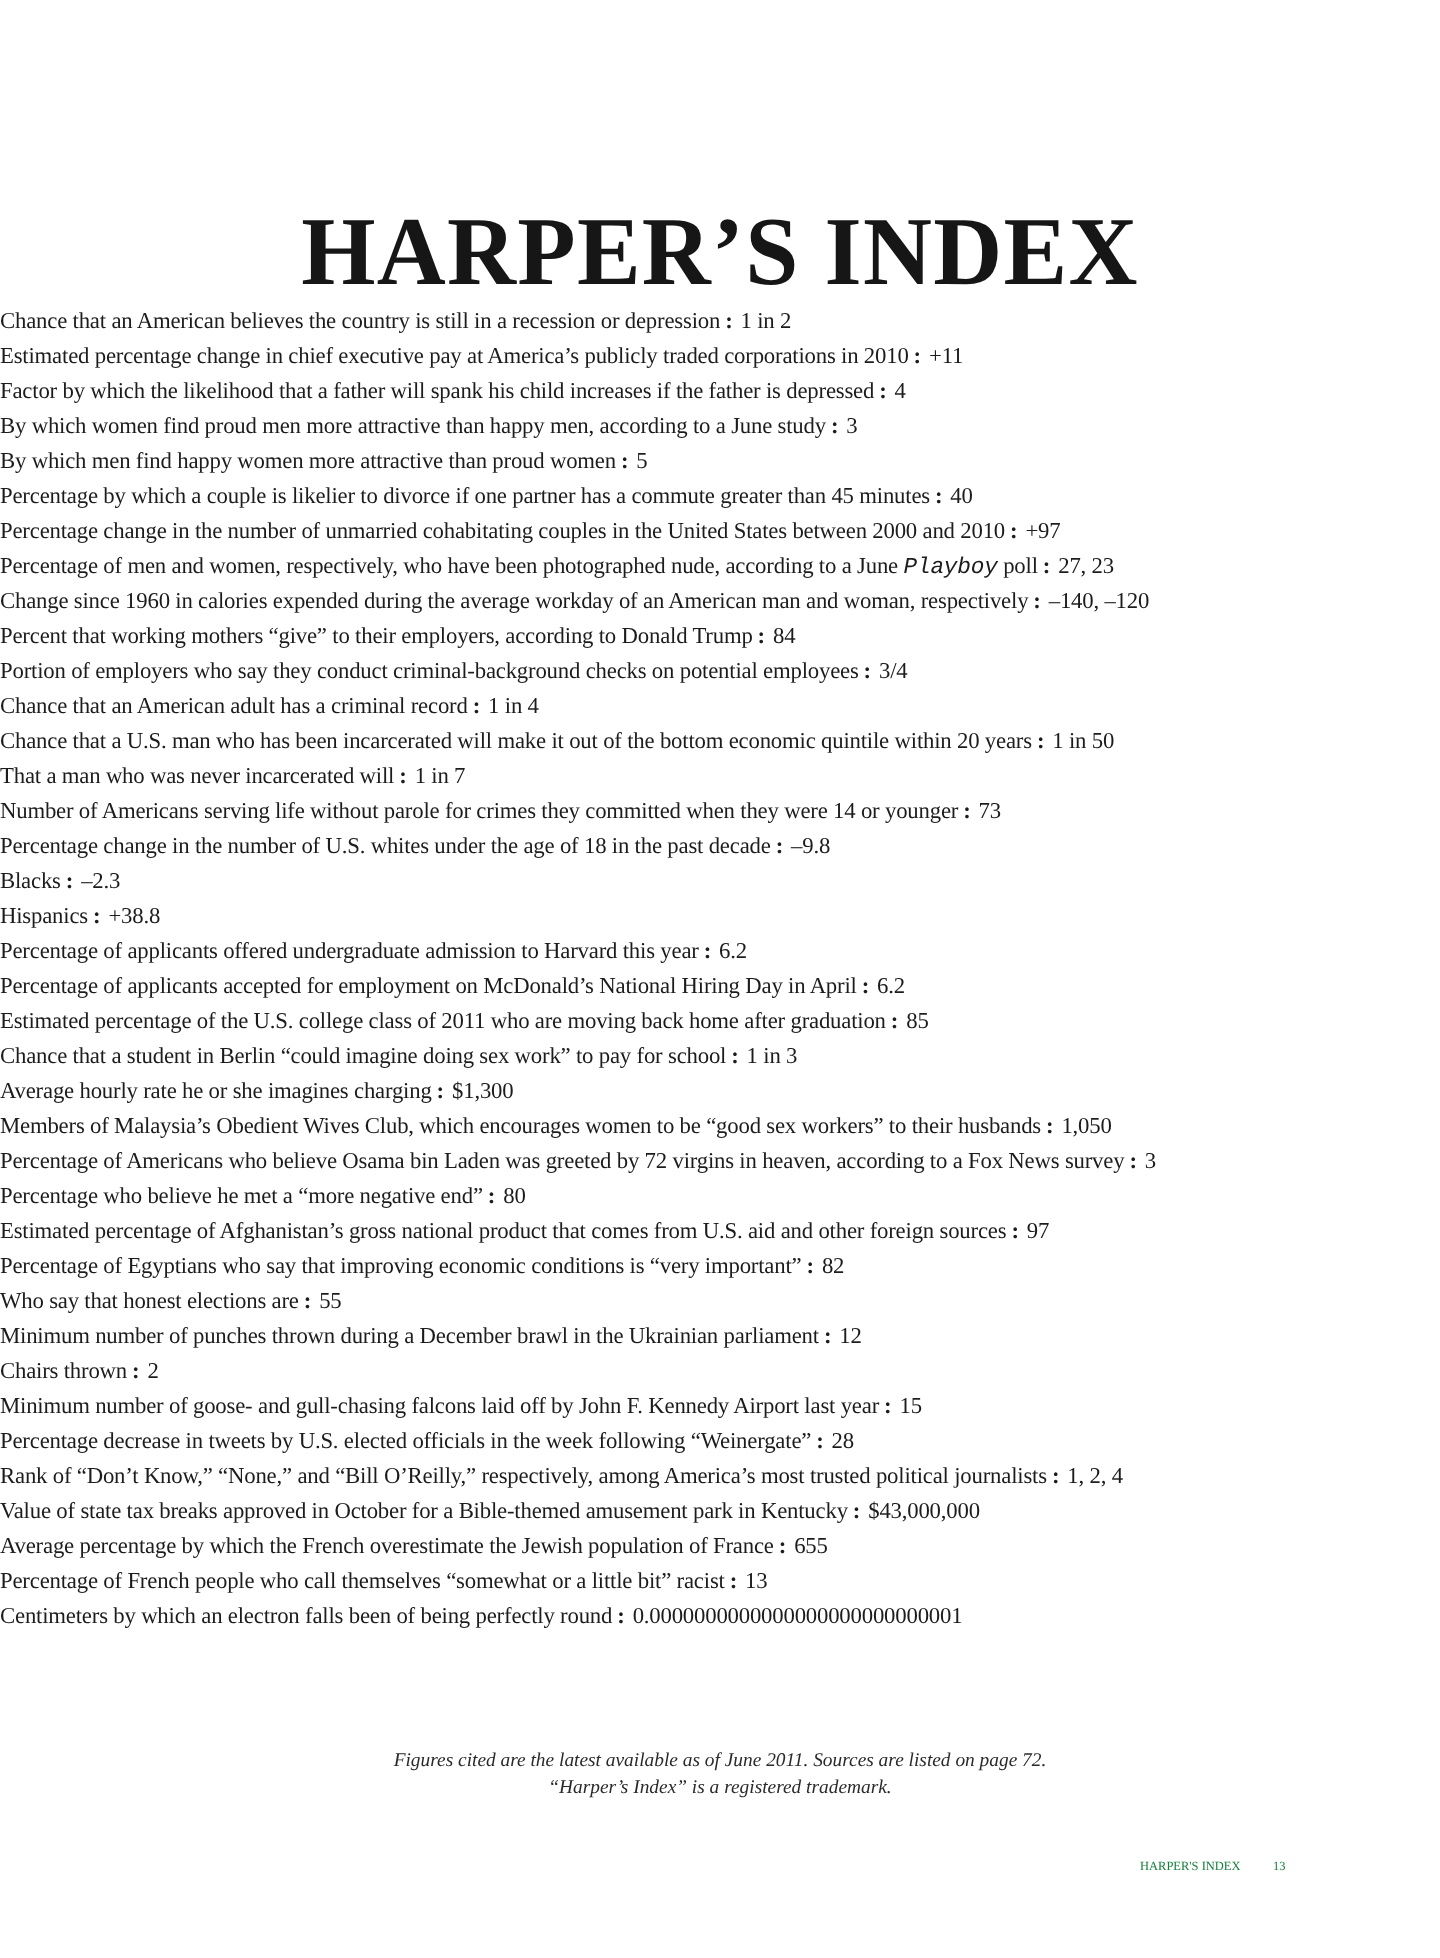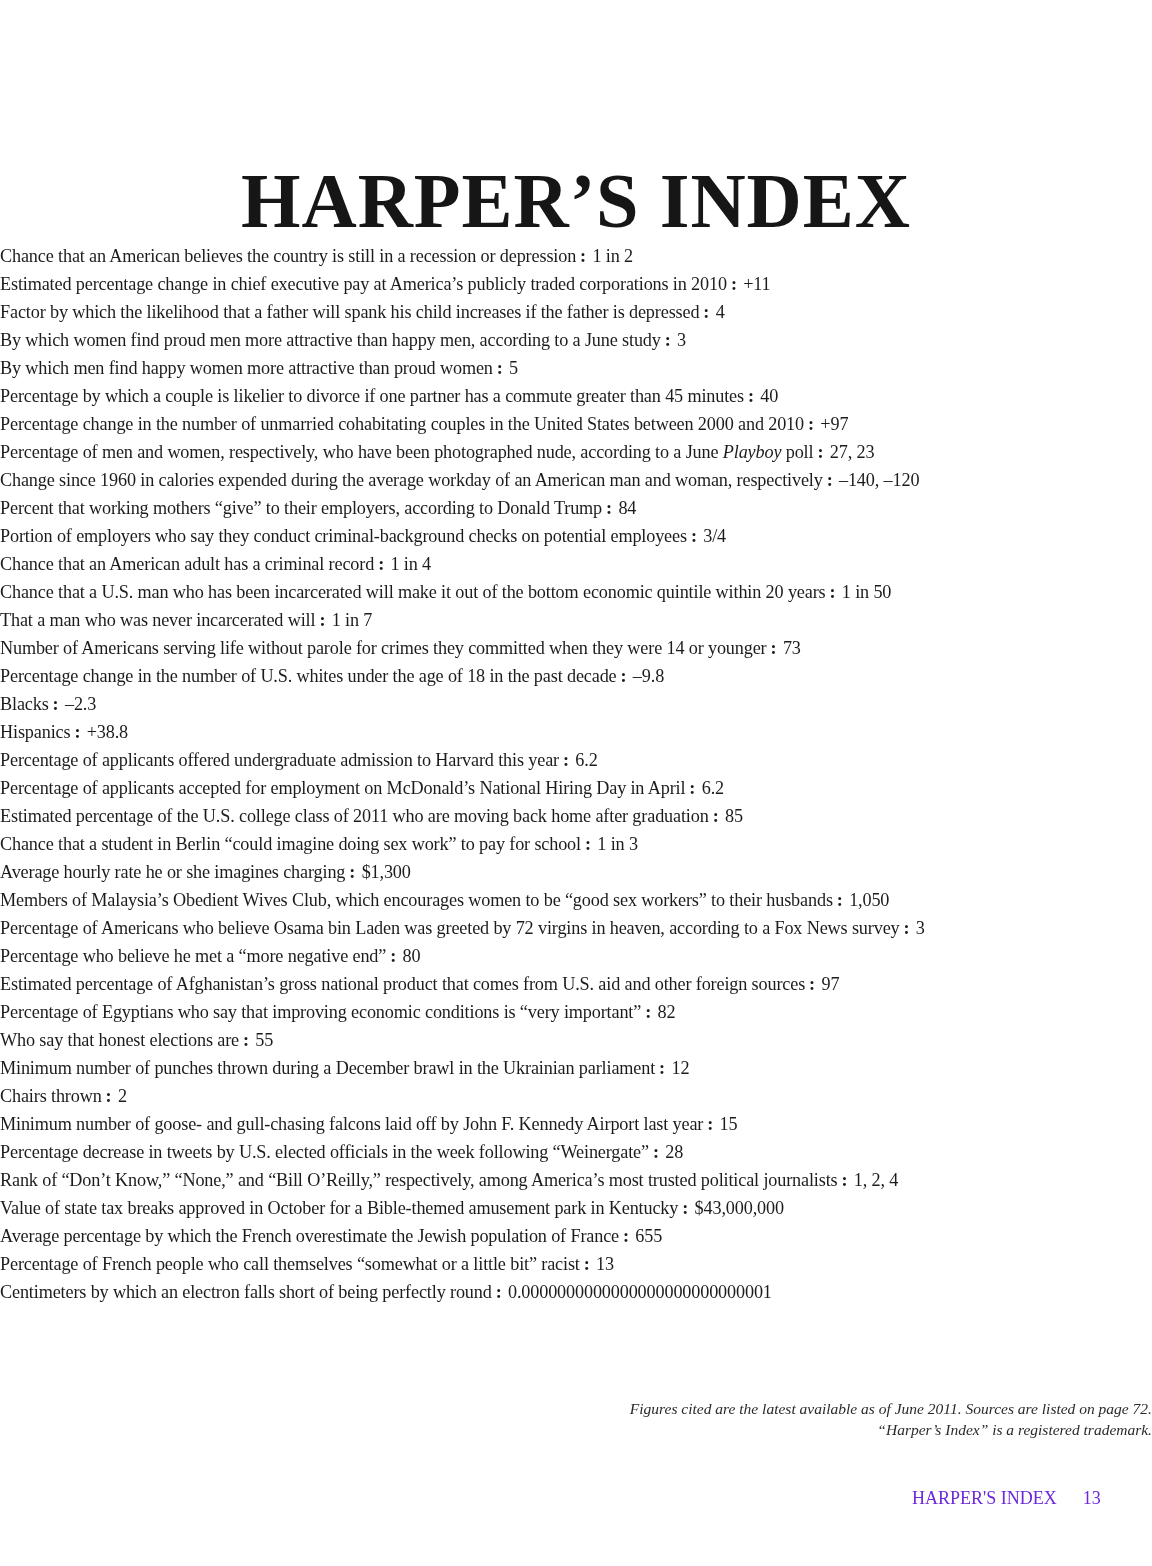--- a/index.html
+++ b/index.html
@@ -46,38 +46,39 @@
       white-space: nowrap;
       color: #1c1c1c;
       letter-spacing: -0.15px;
     }
     .entry .sep {
       font-weight: bold;
       padding: 0 2px 0 4px;
     }
     .entry em {
       font-style: italic;
+      font-family: Liberation Mono, monospace;
     }
     .notes {
       position: absolute;
       top: 1398px;
       left: 0;
       width: 1152px;
-      text-align: right;
+      text-align: center;
       font-style: italic;
       font-size: 15.5px;
       line-height: 21px;
       color: #2a2a2a;
     }
     .folio {
       position: absolute;
       top: 1488px;
       left: 912px;
-      font-size: 18px;
-      color: #6d28d9;
+      font-size: 10px;
+      color: #15803d;
       white-space: nowrap;
     }
     .folio .page-num {
       margin-left: 26px;
     }
   </style>
 </head>
 <body>
 
 <h1 class="masthead">HARPER’S INDEX</h1>
@@ -113,21 +114,21 @@
   <li class="entry"><span>Percentage of Egyptians who say that improving economic conditions is “very important”</span><span class="sep">:</span> <span>82</span></li>
   <li class="entry"><span>Who say that honest elections are</span><span class="sep">:</span> <span>55</span></li>
   <li class="entry"><span>Minimum number of punches thrown during a December brawl in the Ukrainian parliament</span><span class="sep">:</span> <span>12</span></li>
   <li class="entry"><span>Chairs thrown</span><span class="sep">:</span> <span>2</span></li>
   <li class="entry"><span>Minimum number of goose- and gull-chasing falcons laid off by John F. Kennedy Airport last year</span><span class="sep">:</span> <span>15</span></li>
   <li class="entry"><span>Percentage decrease in tweets by U.S. elected officials in the week following “Weinergate”</span><span class="sep">:</span> <span>28</span></li>
   <li class="entry"><span>Rank of “Don’t Know,” “None,” and “Bill O’Reilly,” respectively, among America’s most trusted political journalists</span><span class="sep">:</span> <span>1, 2, 4</span></li>
   <li class="entry"><span>Value of state tax breaks approved in October for a Bible-themed amusement park in Kentucky</span><span class="sep">:</span> <span>$43,000,000</span></li>
   <li class="entry"><span>Average percentage by which the French overestimate the Jewish population of France</span><span class="sep">:</span> <span>655</span></li>
   <li class="entry"><span>Percentage of French people who call themselves “somewhat or a little bit” racist</span><span class="sep">:</span> <span>13</span></li>
-  <li class="entry"><span>Centimeters by which an electron falls short of being perfectly round</span><span class="sep">:</span> <span>0.0000000000000000000000000001</span></li>
+  <li class="entry"><span>Centimeters by which an electron falls been of being perfectly round</span><span class="sep">:</span> <span>0.0000000000000000000000000001</span></li>
 </ul>
 
 <div class="notes">
   <div>Figures cited are the latest available as of June 2011. Sources are listed on page 72.</div>
   <div>“Harper’s Index” is a registered trademark.</div>
 </div>
 
 <div class="folio">
   <span>HARPER'S INDEX</span><span class="page-num">13</span>
 </div>

